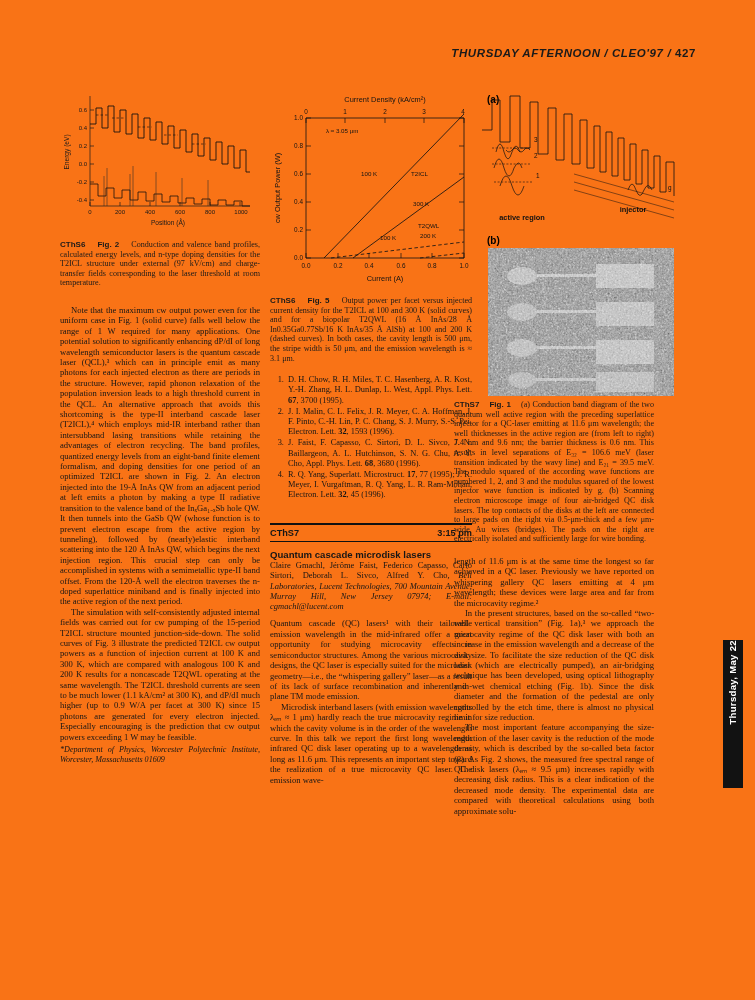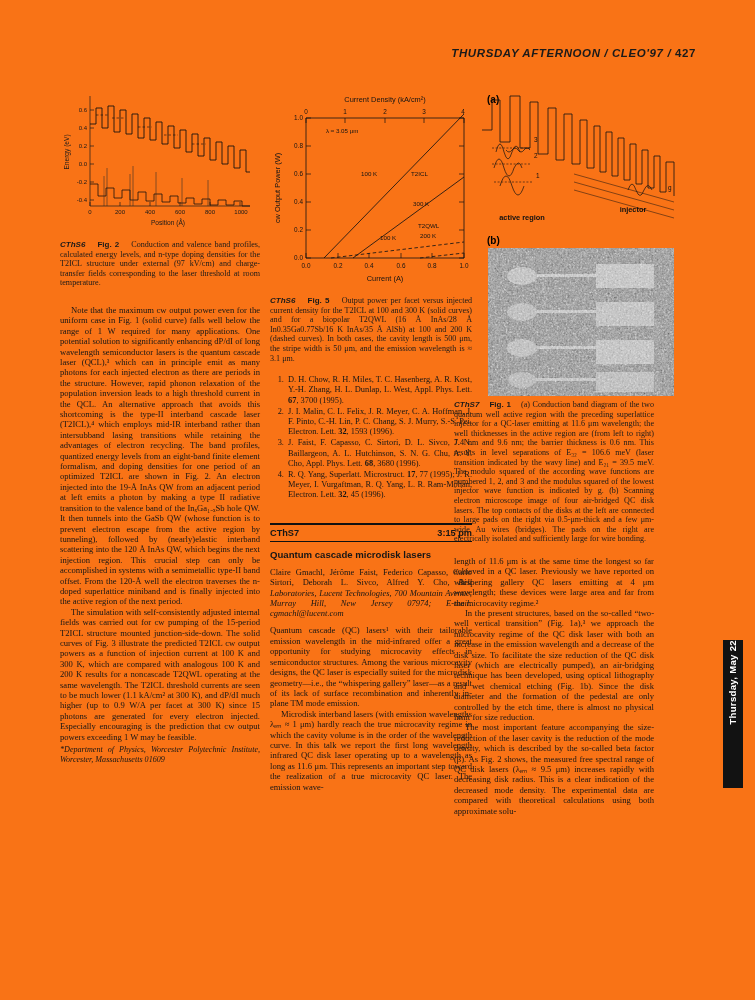--- a/index.html
+++ b/index.html
@@ -59,21 +59,20 @@
   .caption {
     font-size: 8.1px;
     line-height: 9.6px;
     text-align: justify;
     color: #1a1a1a;
   }
   .caption .lbl {
     font-family: "Liberation Sans", sans-serif;
     font-weight: bold;
     font-size: 8px;
-    font-style: italic;
   }
   .caption .fignum {
     font-family: "Liberation Sans", sans-serif;
     font-weight: bold;
     font-size: 8px;
   }
   .spacer-md { height: 12px; }
   .spacer-lg { height: 17px; }
 
   
@@ -106,21 +105,20 @@
   }
   .abs-rule-bot {
     border-top: 1.1px solid #111;
     margin-bottom: 7px;
   }
   .abs-title {
     font-family: "Liberation Sans", sans-serif;
     font-weight: bold;
     font-size: 9.6px;
     line-height: 11px;
-    margin-bottom: 7px;
   }
   .authors {
     font-size: 8.5px;
     line-height: 10.3px;
     margin-bottom: 7px;
   }
   .authors i { font-style: italic; }
 
   .footnote {
     font-size: 8.1px;

